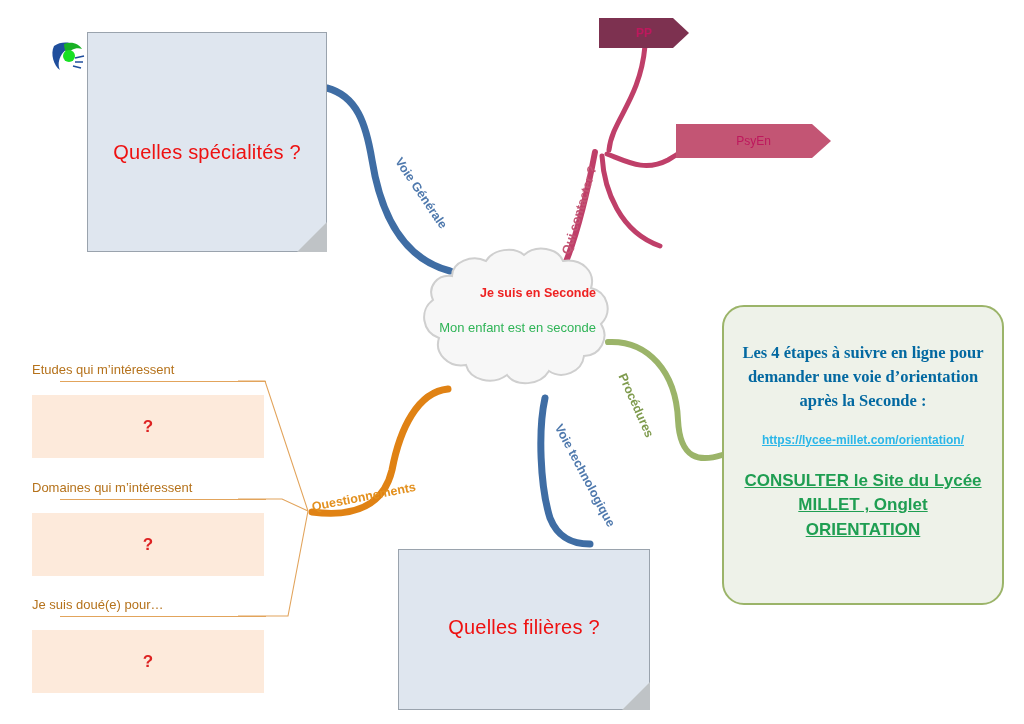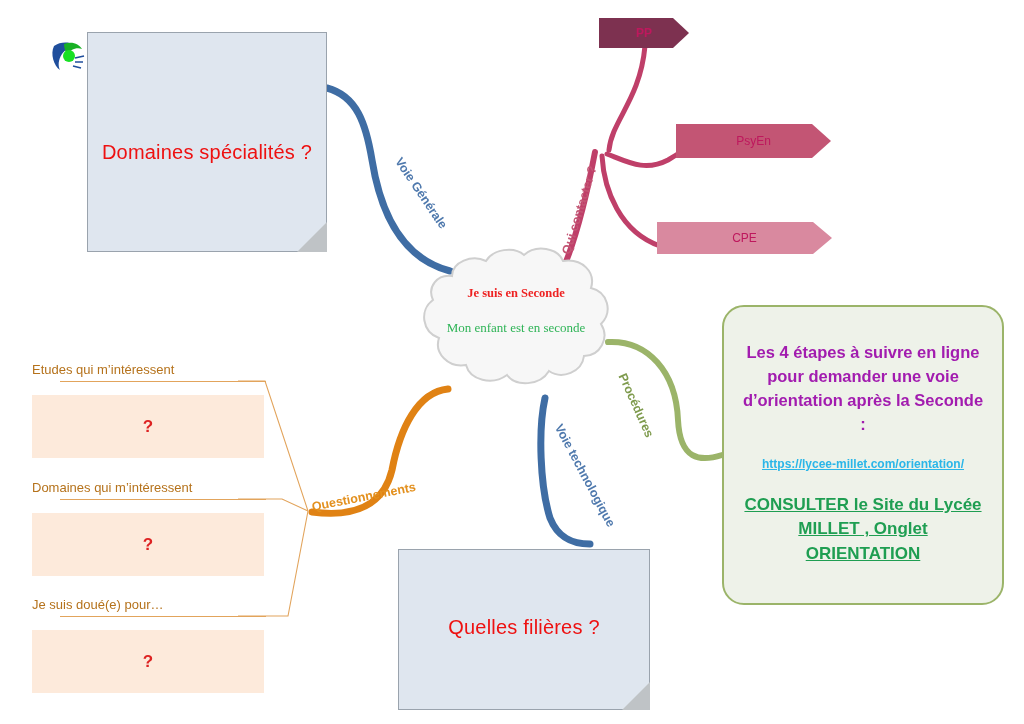--- a/index.html
+++ b/index.html
@@ -38,22 +38,22 @@
   #note-filieres{left:398px;top:549px;width:252px;height:161px;}
   #note-filieres .note-text{top:66px;}
   #note-filieres .fold{
     border-left:28px solid transparent;
     border-bottom:28px solid #bfc3c6;
   }
 
   
   #logo{position:absolute;left:48px;top:38px;width:40px;height:36px;}
   #cloud-text{
-    position:absolute;left:416px;top:286px;width:200px;
-    text-align:center;line-height:1.25;font-family:Liberation Serif, serif;
+    position:absolute;left:396px;top:286px;width:200px;
+    text-align:right;line-height:1.25;
   }
   #cloud-title{
     display:block;color:#ee2222;font-weight:bold;font-size:12.5px;
   }
   #cloud-sub{
     display:block;margin-top:18px;color:#2fb457;font-size:13px;
   }
 
   
   .chev{
@@ -114,21 +114,21 @@
   #green-panel{
     position:absolute;left:722px;top:305px;width:282px;height:300px;
     background:#eef2e9;
     border:2px solid #9bb469;
     border-radius:22px;
     box-sizing:border-box;
     padding:34px 18px 0 18px;
     text-align:center;
   }
   #green-intro{
-    color:#a21caf;font-weight:bold;font-size:16.5px;line-height:1.45;
+    color:#0369a1;font-weight:bold;font-size:16.5px;line-height:1.45;font-family:Liberation Serif, serif;
   }
   #green-cta{
     margin-top:22px;
     color:#1f9e52;font-weight:bold;font-size:17px;line-height:1.45;
     text-decoration:underline;
   }
   #green-url{
     margin-top:20px;
     color:#2bb6e8;font-weight:bold;font-size:12px;
     text-decoration:underline;
@@ -181,21 +181,21 @@
   <div id="logo">
     <svg viewBox="0 0 40 36" width="40" height="36">
       <path d="M6,8 C14,2 26,4 32,10 C26,8 18,10 14,16 C10,22 10,28 12,32 C6,28 2,16 6,8 Z" fill="#1f4e9c"></path>
       <path d="M16,6 C24,3 31,6 34,11 C28,9 22,12 19,17 C17,13 16,9 16,6 Z" fill="#18b024"></path>
       <circle cx="21" cy="18" r="6" fill="#18e024"></circle>
       <path d="M27,20 L36,18 M27,24 L35,24 M25,28 L33,30" stroke="#1f4e9c" stroke-width="1.6" fill="none"></path>
     </svg>
   </div>
 
   <div class="note" id="note-specialites">
-    <div class="note-text">Domaines spécialités ?</div>
+    <div class="note-text">Quelles spécialités ?</div>
     <div class="fold"></div>
   </div>
 
   <div class="note" id="note-filieres">
     <div class="note-text">Quelles filières ?</div>
     <div class="fold"></div>
   </div>
 
   <div id="cloud-text">
     <span id="cloud-title">Je suis en Seconde</span>
@@ -209,26 +209,20 @@
     <span>PP</span>
   </div>
 
   <div class="chev" id="chev-psyen">
     <svg class="body" viewBox="0 0 155 34" preserveAspectRatio="none">
       <polygon points="0,0 136,0 155,17 136,34 0,34" fill="#c35574"></polygon>
     </svg>
     <span>PsyEn</span>
   </div>
 
-  <div class="chev" id="chev-cpe">
-    <svg class="body" viewBox="0 0 175 32" preserveAspectRatio="none">
-      <polygon points="0,0 156,0 175,16 156,32 0,32" fill="#d9899f"></polygon>
-    </svg>
-    <span>CPE</span>
-  </div>
 
   <div class="blabel" id="lbl-voie-generale">Voie Générale</div>
   <div class="blabel" id="lbl-qui-contacter">Qui contacter ?</div>
   <div class="blabel" id="lbl-procedures">Procédures</div>
   <div class="blabel" id="lbl-voie-techno">Voie technologique</div>
   <div class="blabel" id="lbl-questionnements">Questionnements</div>
 
   <div class="field" id="field-etudes">
     <div class="field-label">Etudes qui m’intéressent</div>
     <div class="field-rule"></div>

